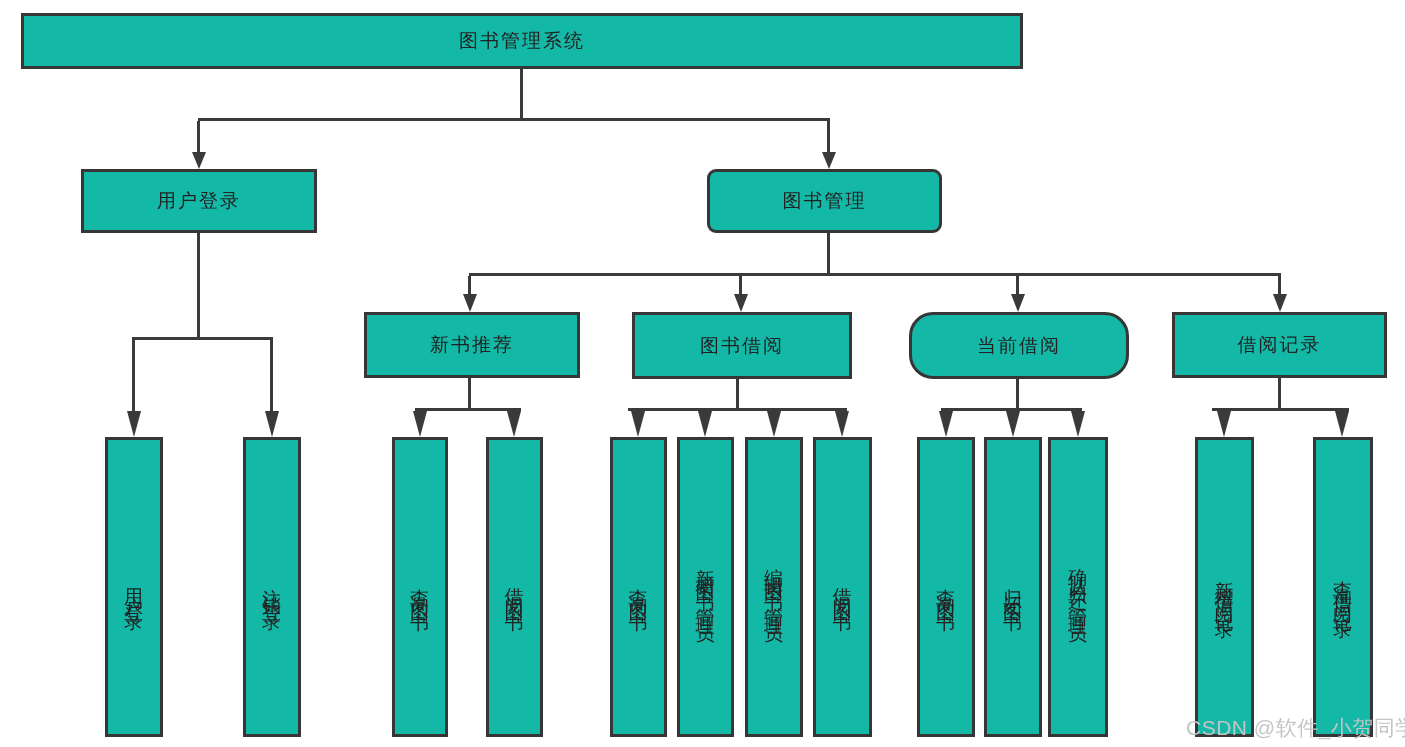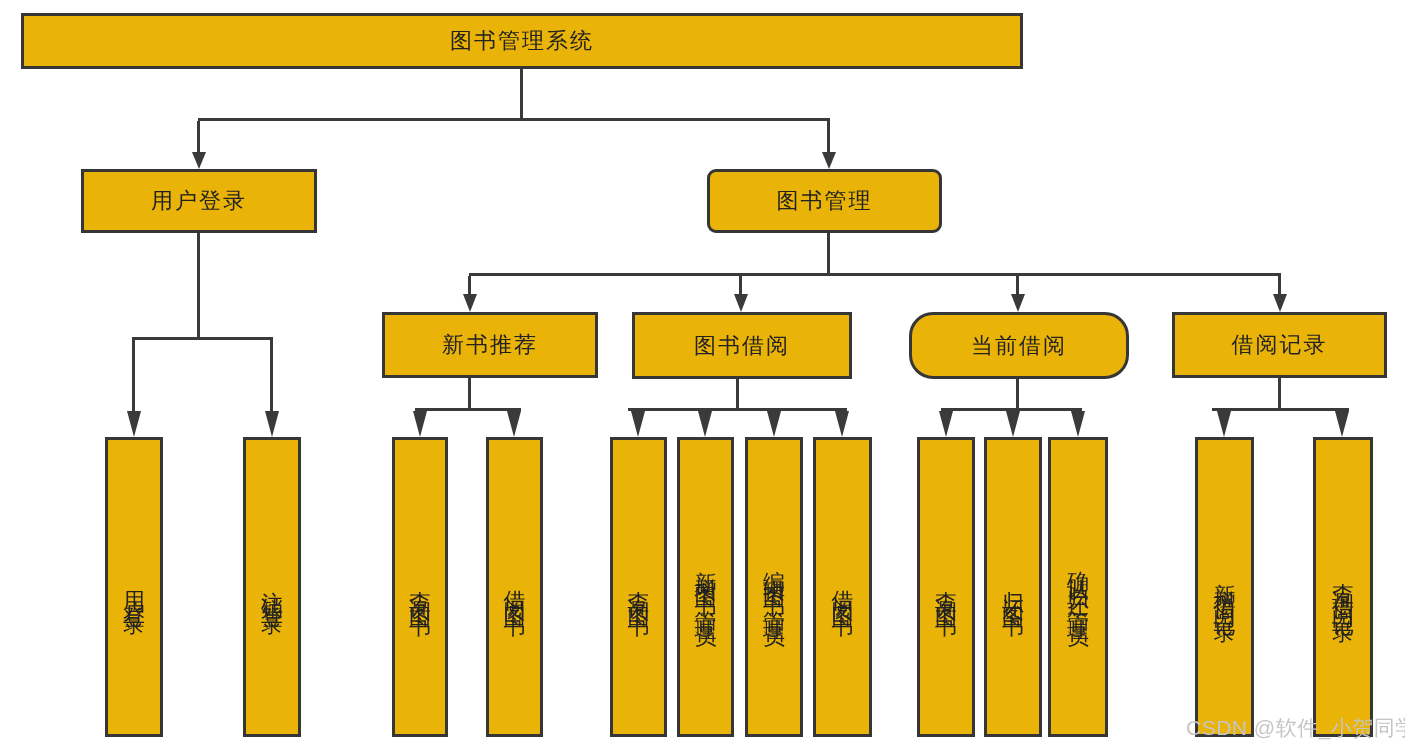--- a/index.html
+++ b/index.html
@@ -18,26 +18,26 @@
     position: relative;
     width: 1405px;
     height: 747px;
     background: var(--bg);
     overflow: hidden;
   }
   .hbox, .vbox {
     position: absolute;
     box-sizing: border-box;
     border: 3px solid var(--box-border);
-    background: #eab308;
+    background: #14b8a6;
     display: flex;
     align-items: center;
     justify-content: center;
     color: var(--text);
-    font-size: 22px;
+    font-size: 19px;
     z-index: 2;
   }
   .hbox { letter-spacing: 2px; }
   .vbox {
     top: 437px;
     height: 300px;
     writing-mode: vertical-rl;
     letter-spacing: 8px;
     line-height: 1;
     padding-top: 4px;
@@ -99,21 +99,21 @@
   <div class="hline" style="left:469px; top:273px; width:812px;"></div>
   <div class="vline" style="left:468px; top:276px; height:20px;"></div>
   <div class="arr arr-m" style="left:463px; top:294px;"></div>
   <div class="vline" style="left:739px; top:276px; height:20px;"></div>
   <div class="arr arr-m" style="left:734px; top:294px;"></div>
   <div class="vline" style="left:1016px; top:276px; height:20px;"></div>
   <div class="arr arr-m" style="left:1011px; top:294px;"></div>
   <div class="vline" style="left:1278px; top:276px; height:20px;"></div>
   <div class="arr arr-m" style="left:1273px; top:294px;"></div>
 
-  <div class="hbox" style="left:382px; top:312px; width:216px; height:66px;">新书推荐</div>
+  <div class="hbox" style="left:364px; top:312px; width:216px; height:66px;">新书推荐</div>
   <div class="hbox" style="left:632px; top:312px; width:220px; height:67px;">图书借阅</div>
   <div class="hbox" style="left:909px; top:312px; width:220px; height:67px;border-radius:24px;">当前借阅</div>
   <div class="hbox" style="left:1172px; top:312px; width:215px; height:66px;">借阅记录</div>
 
   <div class="vline" style="left:468px; top:378px; height:33px;"></div>
   <div class="hline" style="left:415px; top:408px; width:106px;"></div>
   <div class="arr arr-l" style="left:413px; top:411px;"></div>
   <div class="arr arr-l" style="left:507px; top:411px;"></div>
 
   <div class="vline" style="left:736px; top:379px; height:32px;"></div>

